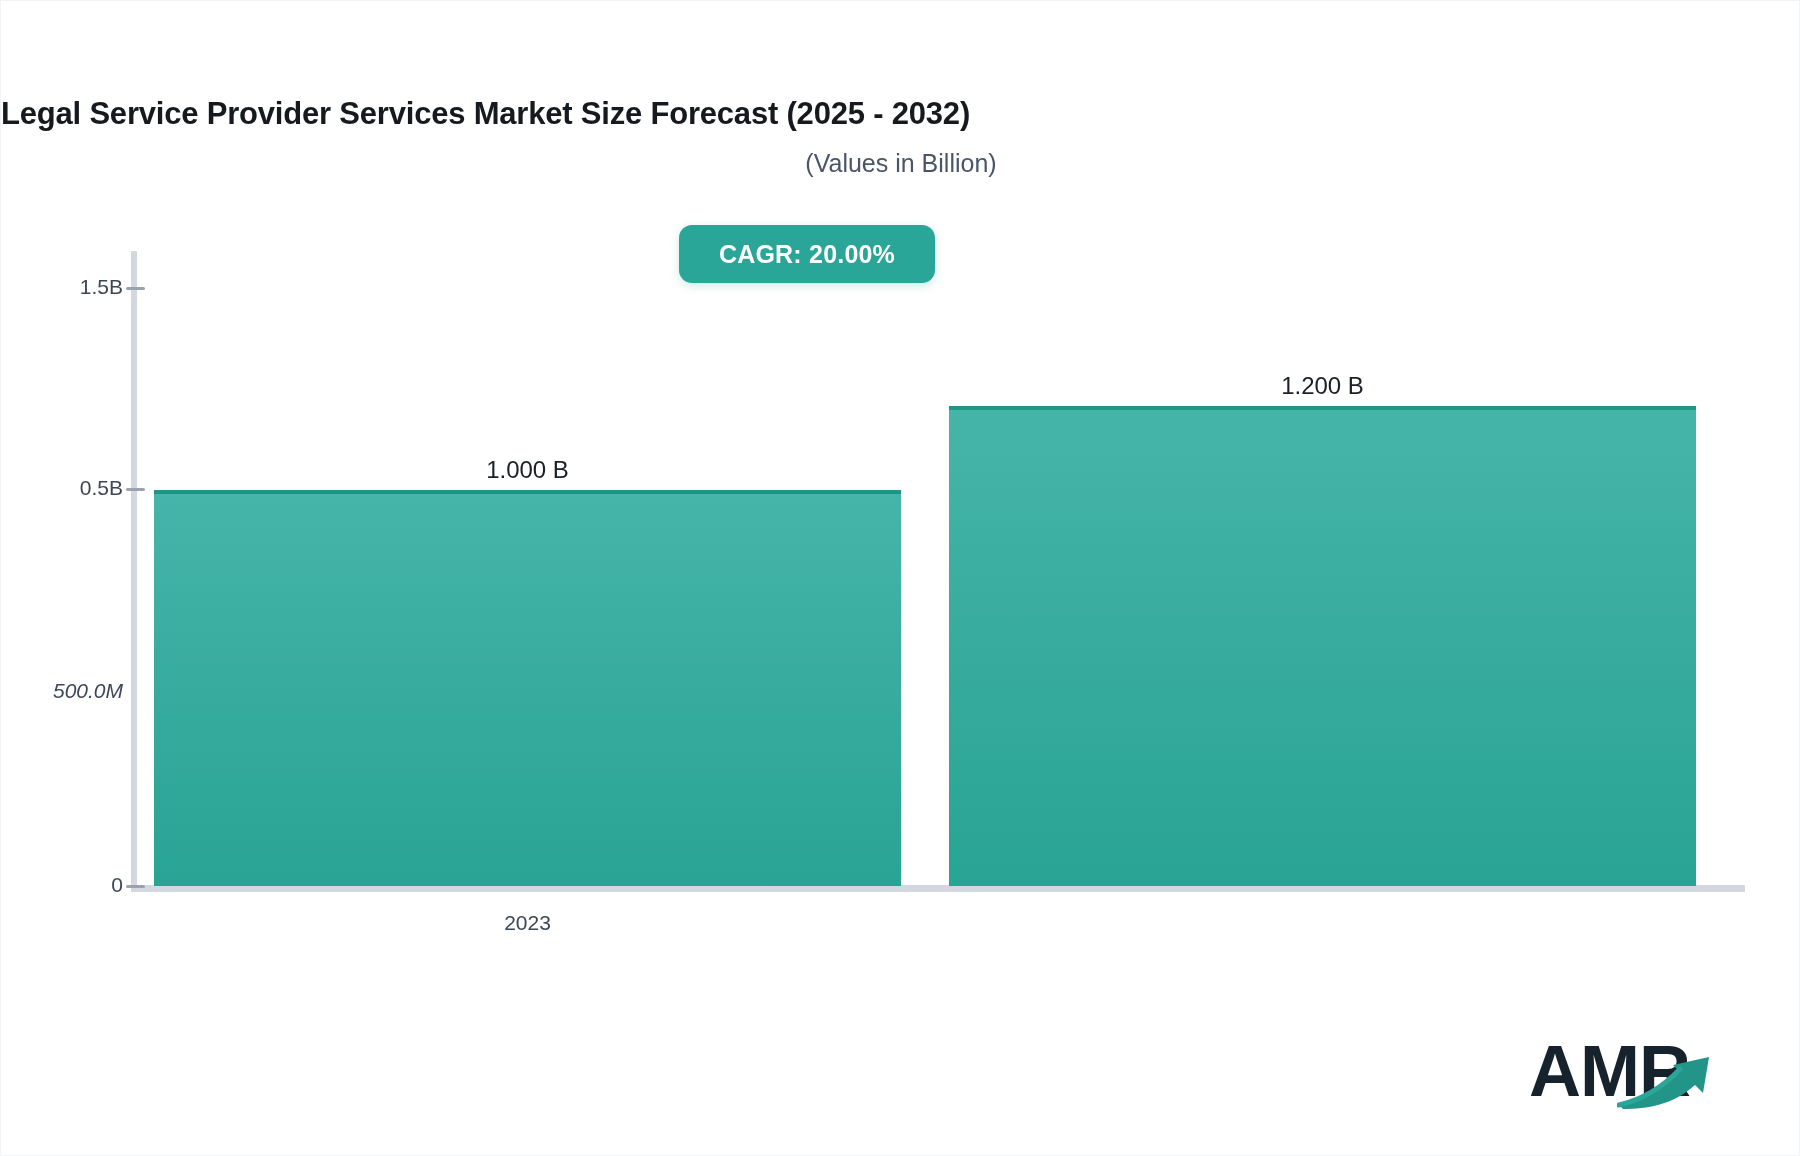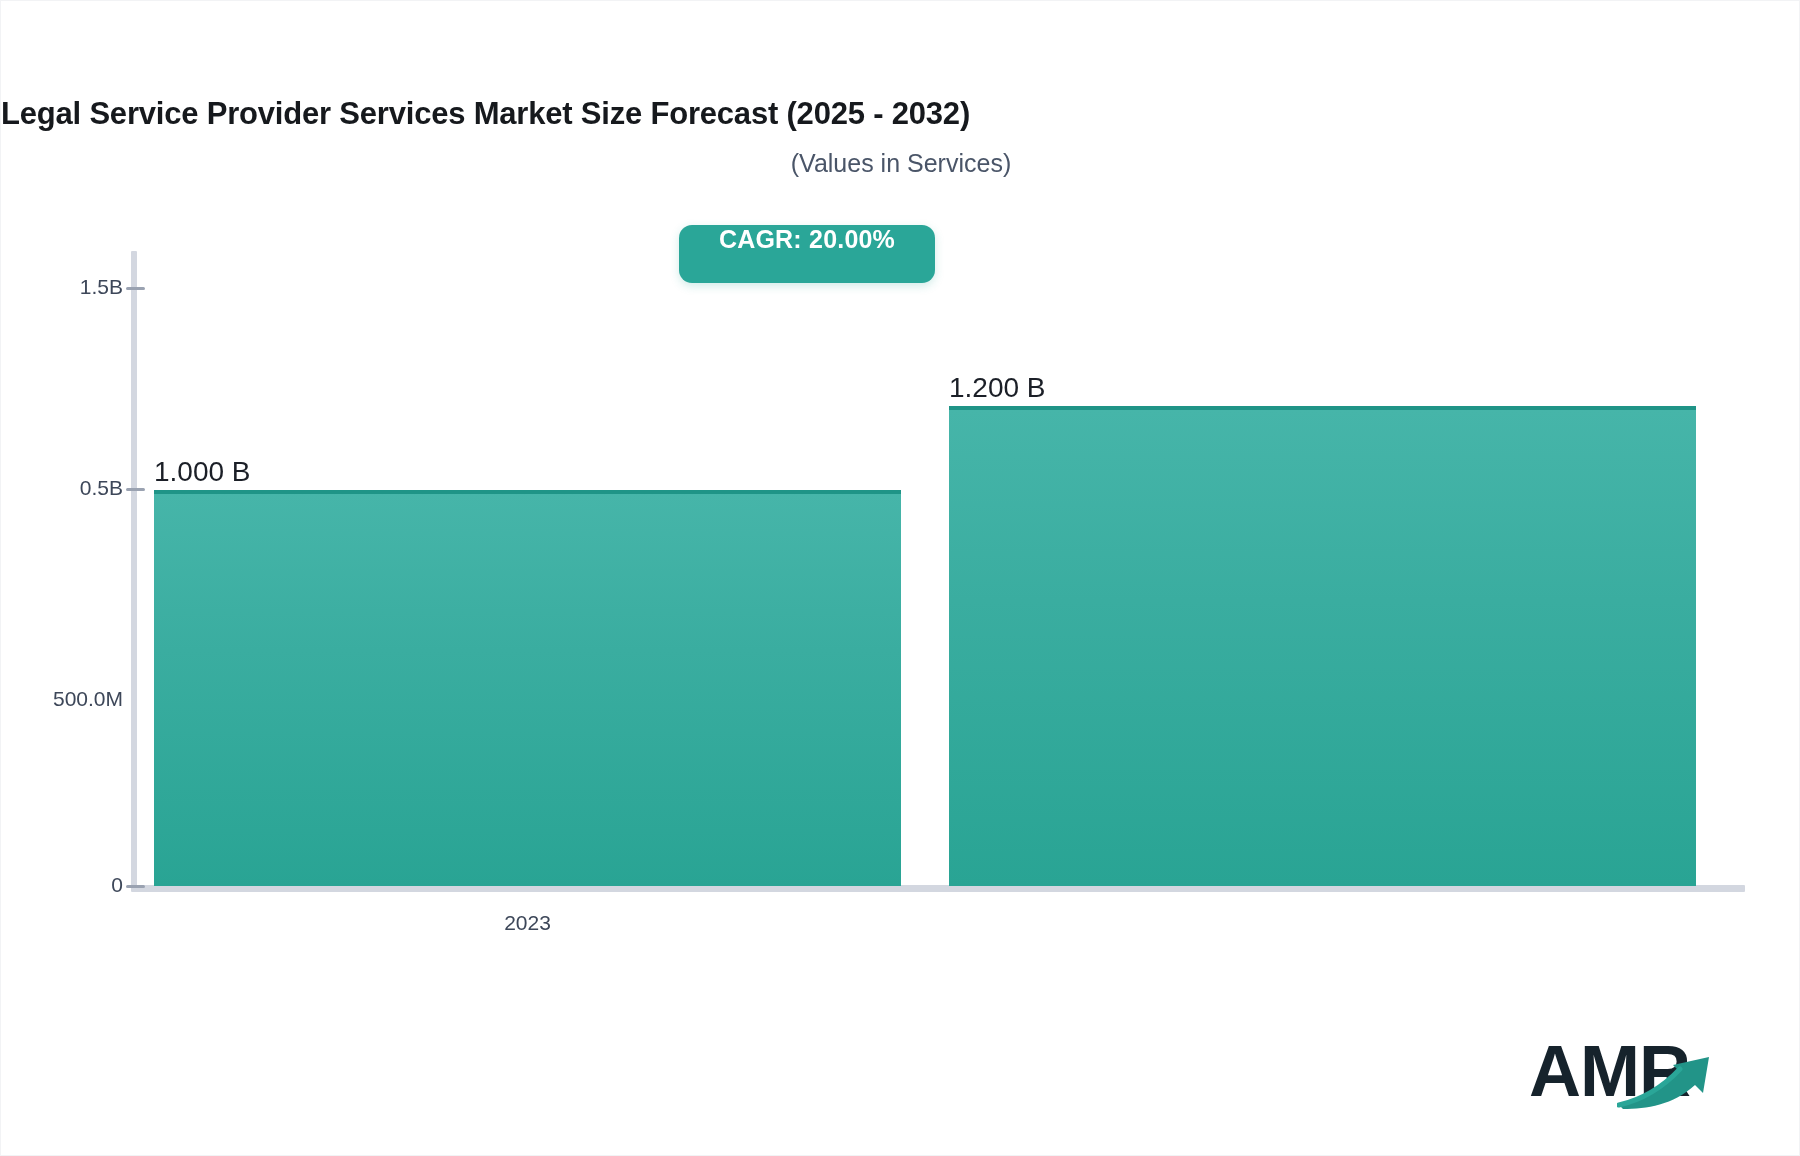--- a/index.html
+++ b/index.html
@@ -51,21 +51,21 @@
   .cagr-badge {
     position: absolute;
     left: 678px;
     top: 224px;
     width: 256px;
     height: 58px;
     background: #2aa698;
     border-radius: 13px;
     box-shadow: 0 3px 10px rgba(42,166,152,0.22);
     display: flex;
-    align-items: flex-start;
+    align-items: center;
     justify-content: center;
   }
   .cagr-badge span {
     color: #ffffff;
     font-size: 25px;
     font-weight: bold;
     letter-spacing: 0.2px;
     white-space: nowrap;
   }
 
@@ -122,21 +122,22 @@
 
   
   .bar {
     position: absolute;
     background: linear-gradient(180deg, #46b5a9 0%, #3aada0 40%, #29a494 100%);
     border-top: 4px solid #1f9487;
     box-sizing: border-box;
   }
   .bar-value {
     position: absolute;
-    font-size: 28px;
+    text-align: center;
+    font-size: 24px;
     color: #1b1f27;
     white-space: nowrap;
   }
   .x-cat-label {
     position: absolute;
     text-align: center;
     font-size: 21px;
     color: #3d4759;
     white-space: nowrap;
   }
@@ -167,21 +168,21 @@
     height: 58px;
   }
 </style>
 </head>
 <body>
 
 <div class="canvas">
 
   <div class="title">Legal Service Provider Services Market Size Forecast (2025 - 2032)</div>
 
-  <div class="subtitle">(Values in Services)</div>
+  <div class="subtitle">(Values in Billion)</div>
 
   <div class="cagr-badge">
     <span>CAGR: 20.00%</span>
   </div>
 
   <div class="plot">
 
     <div class="y-axis-line"></div>
     <div class="x-axis-line"></div>
 
@@ -189,21 +190,21 @@
       <div class="y-tick-label" style="top:0;text-align:center;">1.5B</div>
       <div class="y-dash"></div>
     </div>
 
     <div class="y-tick-row" style="top:475px;">
       <div class="y-tick-label" style="top:0;">0.5B</div>
       <div class="y-dash"></div>
     </div>
 
     <div class="y-tick-row" style="top:674px;">
-      <div class="y-tick-label" style="top:12px;">500.0M</div>
+      <div class="y-tick-label" style="top:4px;font-style:italic;">500.0M</div>
     </div>
 
     <div class="y-tick-row" style="top:872px;">
       <div class="y-tick-label" style="top:0;">0</div>
       <div class="y-dash"></div>
     </div>
 
     <div class="bar" style="left:153px; top:489px; width:747px; height:396px;"></div>
     <div class="bar-value" style="left:153px; top:455px; width:747px;">1.000 B</div>
     <div class="x-cat-label" style="left:153px; top:910px; width:747px;">2023</div>

